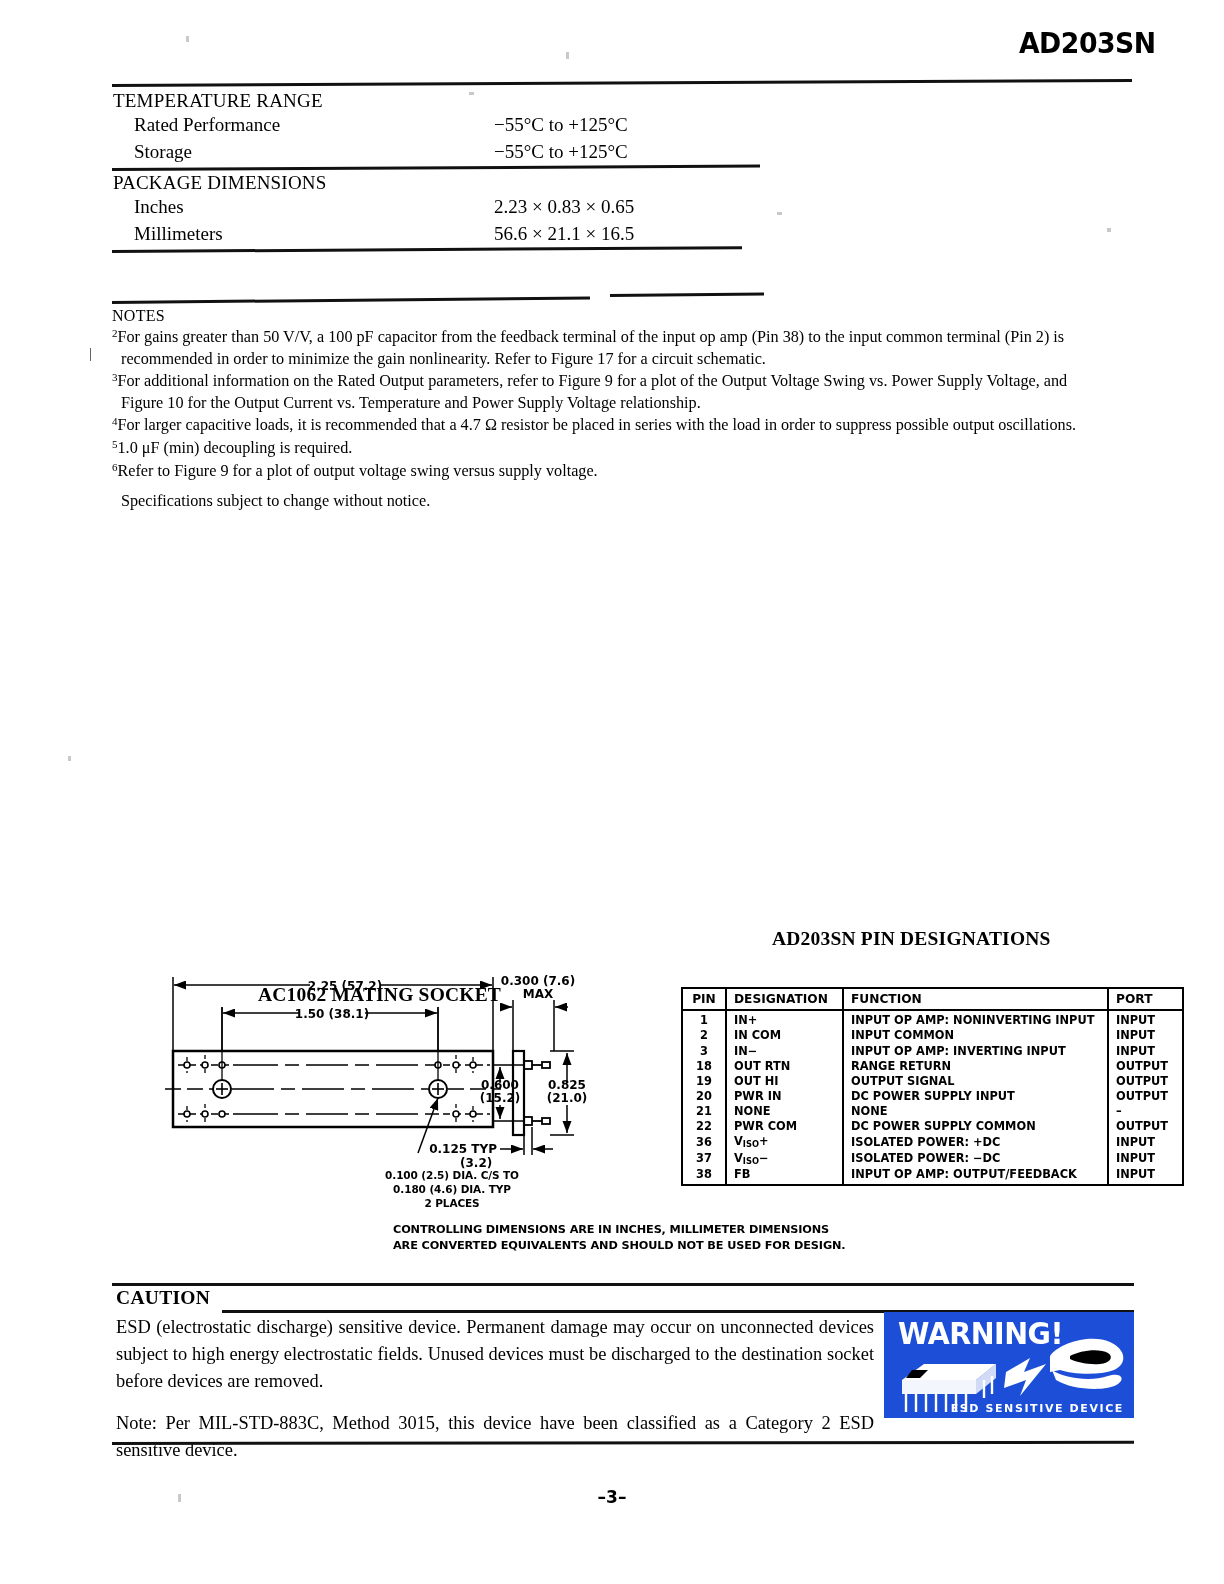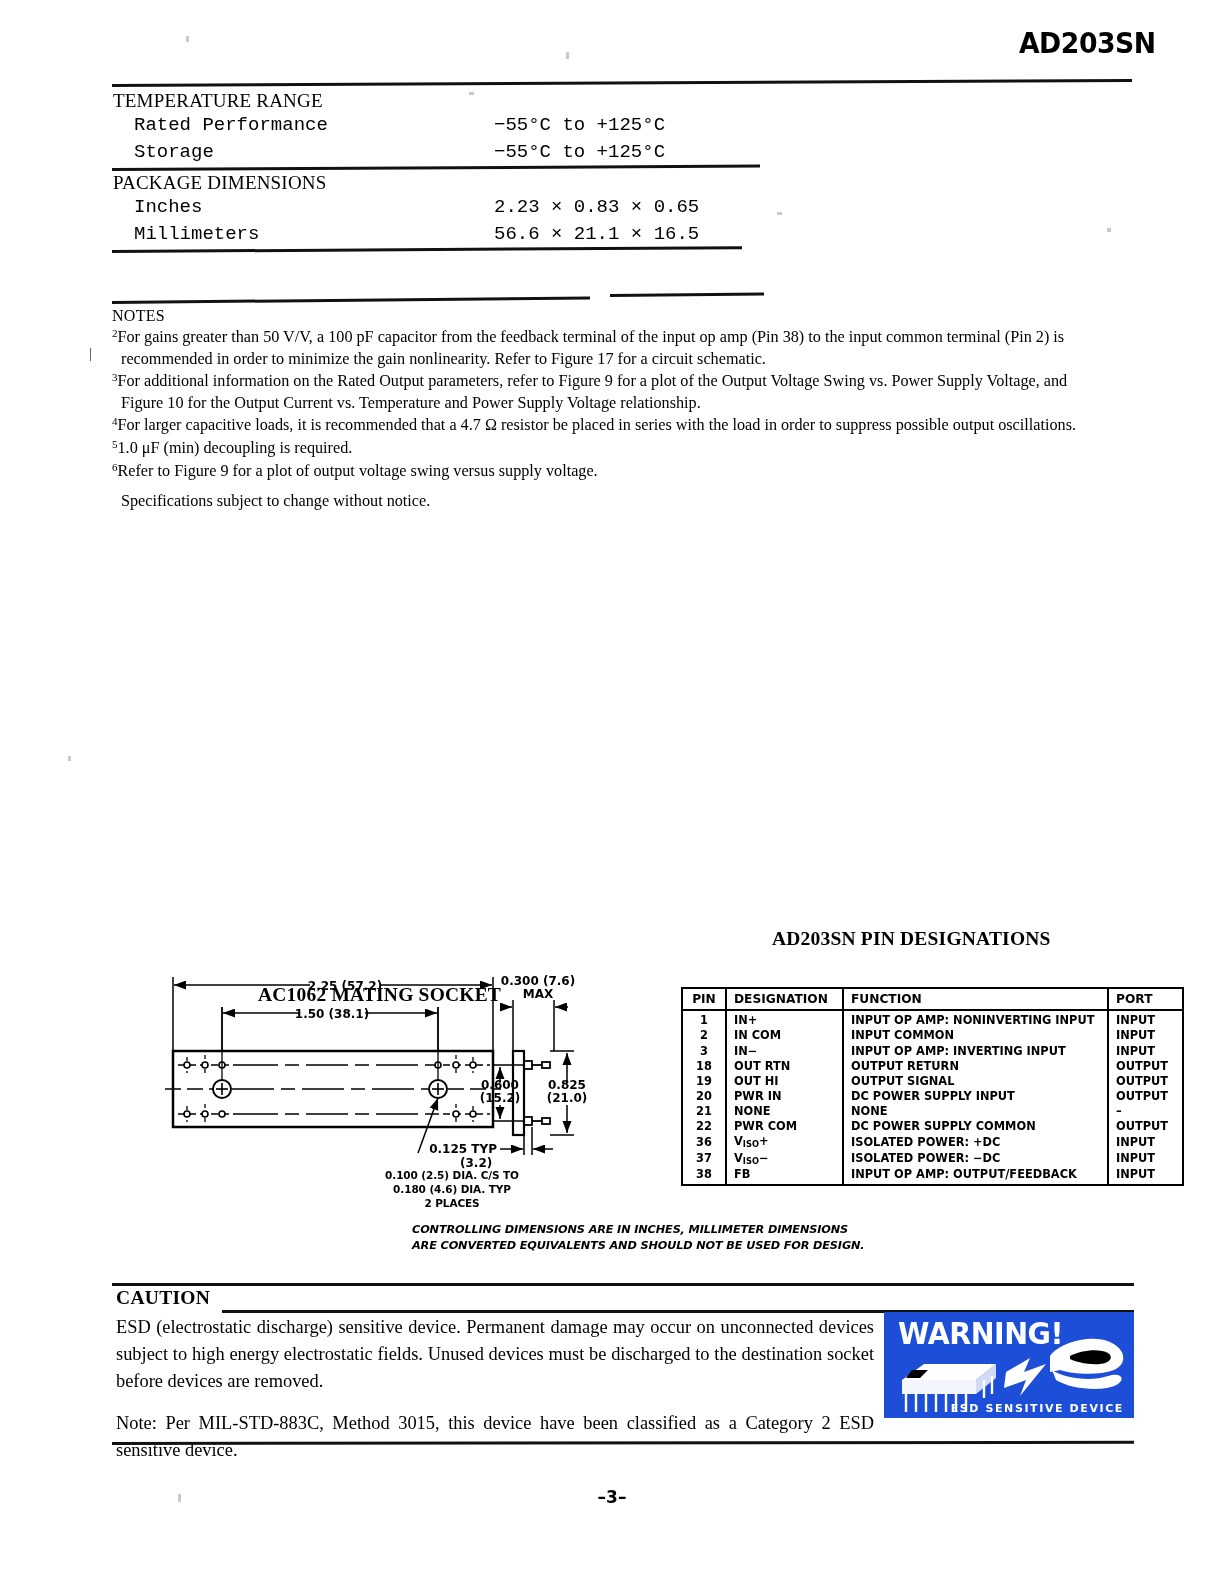--- a/index.html
+++ b/index.html
@@ -55,21 +55,20 @@
   .spec-group-title {
     font-size: 19px;
     letter-spacing: 0.2px;
     padding-left: 1px;
   }
   .spec-row {
     display: flex;
     align-items: flex-start;
     font-size: 19px;
     line-height: 1.42;
-    font-family: Liberation Mono, monospace;
   }
   .spec-row .nm {
     width: 360px;
     padding-left: 22px;
   }
   .spec-row .vl {
     white-space: nowrap;
   }
   .spec-rule {
     position: relative;
@@ -159,29 +158,28 @@
     text-align: center;
     font-family: "DejaVu Sans", sans-serif;
     font-weight: 700;
     font-size: 10.5px;
     line-height: 1.35;
     letter-spacing: -0.1px;
   }
 
   .ctrl-note {
     position: absolute;
-    left: 412px;
+    left: 393px;
     top: 1222px;
     width: 470px;
     font-family: "DejaVu Sans", sans-serif;
     font-weight: 700;
     font-size: 11.3px;
     line-height: 1.38;
     letter-spacing: -0.15px;
-    font-style: italic;
   }
 
   
   .pintable {
     position: absolute;
     left: 681px;
     top: 987px;
     border-collapse: collapse;
     font-family: "DejaVu Sans", sans-serif;
     font-weight: 700;
@@ -518,21 +516,21 @@
       </tr>
       <tr>
         <td class="c-pin">3</td>
         <td class="c-des">IN−</td>
         <td class="c-fun">INPUT OP AMP: INVERTING INPUT</td>
         <td class="c-port">INPUT</td>
       </tr>
       <tr>
         <td class="c-pin">18</td>
         <td class="c-des">OUT RTN</td>
-        <td class="c-fun">OUTPUT RETURN</td>
+        <td class="c-fun">RANGE RETURN</td>
         <td class="c-port">OUTPUT</td>
       </tr>
       <tr>
         <td class="c-pin">19</td>
         <td class="c-des">OUT HI</td>
         <td class="c-fun">OUTPUT SIGNAL</td>
         <td class="c-port">OUTPUT</td>
       </tr>
       <tr>
         <td class="c-pin">20</td>

